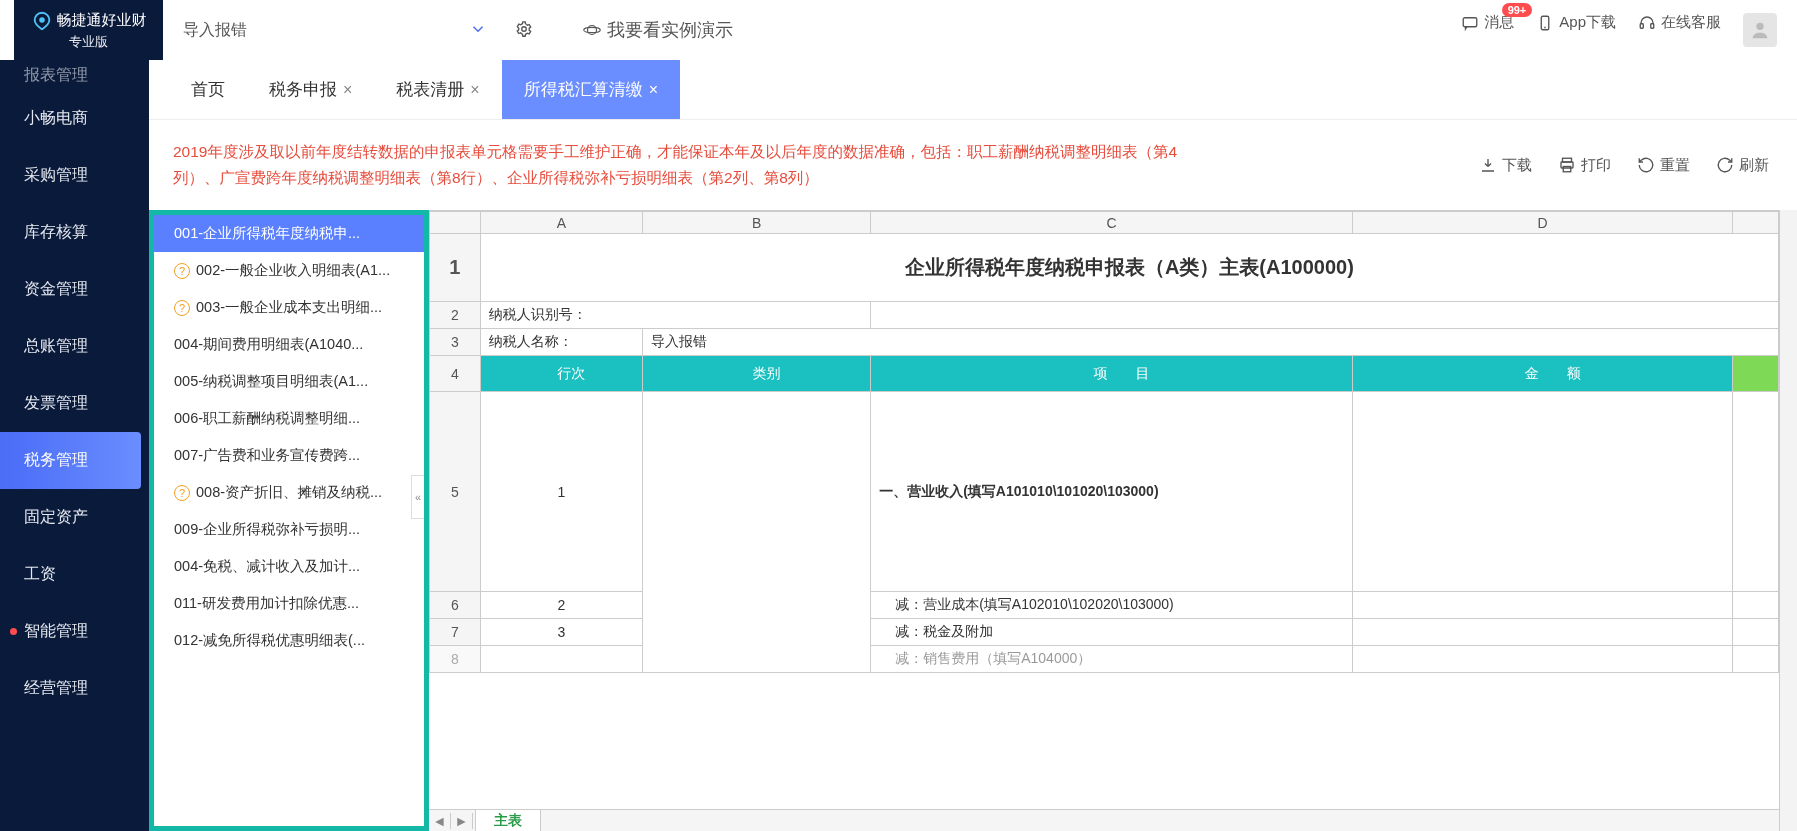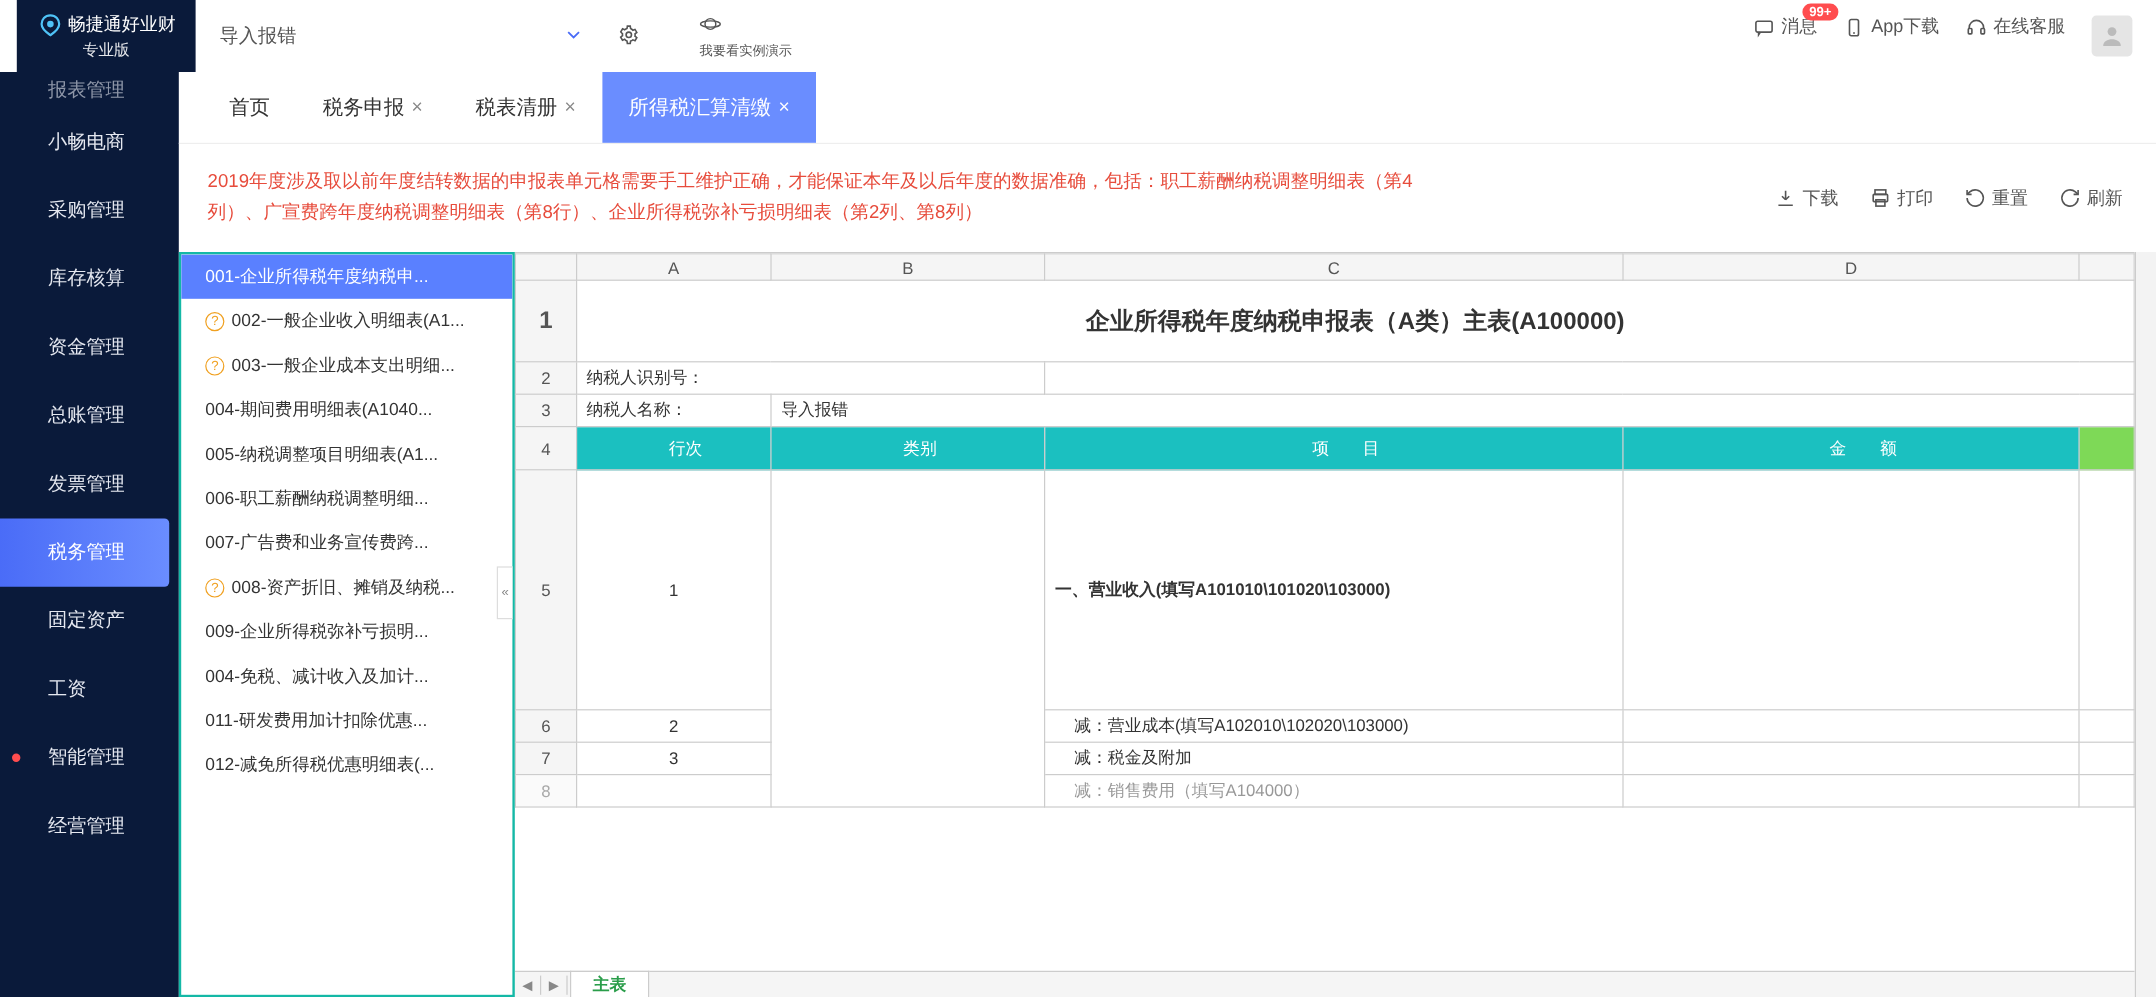--- a/index.html
+++ b/index.html
@@ -8,49 +8,49 @@
 
 .topbar { position:absolute; left:0; top:0; right:0; height:60px; display:flex; align-items:center; }
 .logo-area { width:149px; height:60px; background:#0a1a3a; color:#fff; display:flex; flex-direction:column; align-items:center; justify-content:center;margin-left:14px; }
 .logo-row { display:flex; align-items:center; gap:4px; font-size:15px; font-weight:500; }
 .logo-icon-svg { width:22px; height:22px; }
 .logo-sub { font-size:13px; opacity:.9; margin-top:1px;font-family:Liberation Mono, monospace; }
 .top-search { margin-left:20px; display:flex; align-items:center; width:360px; color:#555; }
 .top-search-text { flex:1; font-size:16px; }
 .chevron-down { color:#4a6cf7; padding:0 18px; cursor:pointer; }
 .gear { color:#555; padding:0 10px; cursor:pointer; }
-.demo { margin-left:40px; display:flex; align-items:flex-start; gap:6px; color:#555; font-size:11px; cursor:pointer;flex-direction:column; }
+.demo { margin-left:40px; display:flex; align-items:center; gap:6px; color:#555; font-size:18px; cursor:pointer; }
 .top-right { margin-left:auto; display:flex; align-items:flex-start; gap:22px; padding-right:20px; color:#555; font-size:15px; }
 .tr-item { display:flex; align-items:center; gap:5px; cursor:pointer; position:relative; }
 .badge { position:absolute; top:-10px; right:-18px; background:#ff4d4f; color:#fff; font-size:11px; border-radius:9px; padding:1px 6px; font-weight:600; }
 .avatar { width:34px; height:34px; background:#e5e5e5; border-radius:4px; display:flex; align-items:center; justify-content:center; }
 .avatar svg{color:#bbb;}
 
 
 .sidebar { position:absolute; left:0; top:60px; bottom:0; width:149px; background:#0a1a3a; color:#e5e8f0; overflow:hidden; }
-.sb-item { height:57px; display:flex; align-items:center; padding-left:40px; font-size:16px; cursor:pointer; position:relative; }
+.sb-item { height:57px; display:flex; align-items:center; padding-left:24px; font-size:16px; cursor:pointer; position:relative; }
 .sb-item.active { background:linear-gradient(90deg,#4a6cf7,#6a8dff); color:#fff; border-radius:0 4px 4px 0; margin-right:8px; }
 .sb-dot { width:7px; height:7px; background:#ff4d4f; border-radius:50%; position:absolute; left:10px; }
 
 
 .tabs { position:absolute; left:149px; top:60px; right:0; height:60px; display:flex; align-items:stretch; border-bottom:1px solid #eee; padding-left:20px; }
 .tab { display:flex; align-items:center; padding:0 22px; font-size:17px; color:#333; cursor:pointer; gap:6px; }
 .tab .close { font-size:16px; color:#888; }
 .tab.active { background:#6a8dff; color:#fff; }
 .tab.active .close { color:#fff; }
 
 
 .headerbar { position:absolute; left:149px; top:120px; right:0; height:90px; display:flex; align-items:center; padding:0 28px 0 24px; }
 .warn { color:#e74c3c; font-size:15.5px; line-height:1.7; max-width:1050px; }
 .actions { margin-left:auto; display:flex; align-items:center; gap:26px; color:#555; font-size:15px; }
 .act { display:flex; align-items:center; gap:5px; cursor:pointer; }
 
 
 .main { position:absolute; left:149px; top:210px; right:0; bottom:0; display:flex; }
-.listpane { width:280px; border:2px solid #14b8a6; overflow:hidden; position:relative; }
+.listpane { width:280px; border:5px solid #14b8a6; overflow:hidden; position:relative; }
 .listitem { height:37px; display:flex; align-items:center; padding:0 12px 0 20px; font-size:14.5px; color:#333; cursor:pointer; white-space:nowrap; overflow:hidden; text-overflow:ellipsis; }
 .listitem.sel { background:#5a80ff; color:#fff; }
 .qmark { width:16px; height:16px; border:1.5px solid #f0a020; border-radius:50%; display:inline-flex; align-items:center; justify-content:center; font-size:11px; color:#f0a020; margin-right:6px; flex-shrink:0; }
 .collapse-handle { position:absolute; right:-1px; top:260px; width:14px; height:44px; border:1px solid #ddd; background:#fff; display:flex; align-items:center; justify-content:center; color:#888; font-size:11px; cursor:pointer; }
 
 
 .sheet { flex:1; display:flex; flex-direction:column; border-top:1px solid #ccc; overflow:hidden; }
 .sheet-body { flex:1; overflow:auto; position:relative; }
 .sheet table { border-collapse:collapse; width:100%; }
 .sheet th,.sheet td { border:1px solid #ccc; font-size:14px; }

